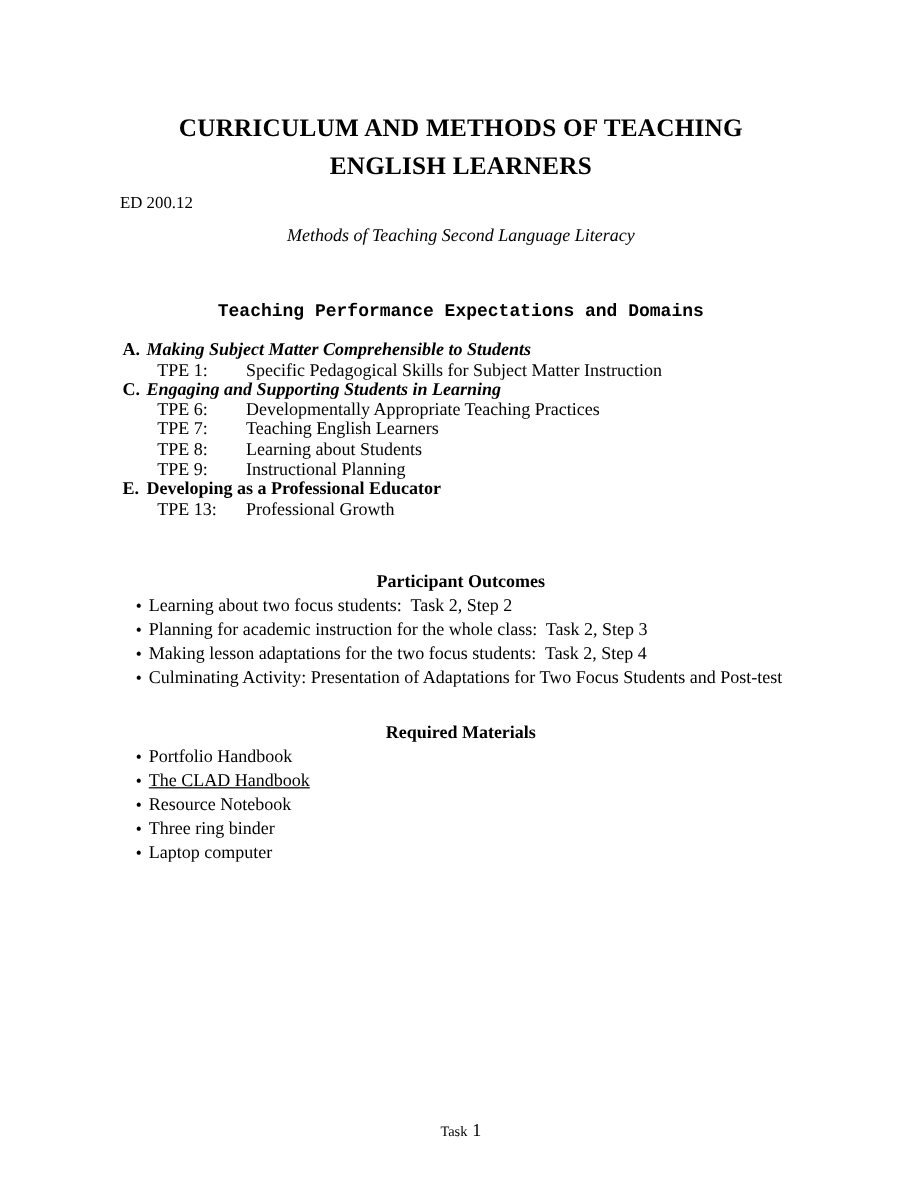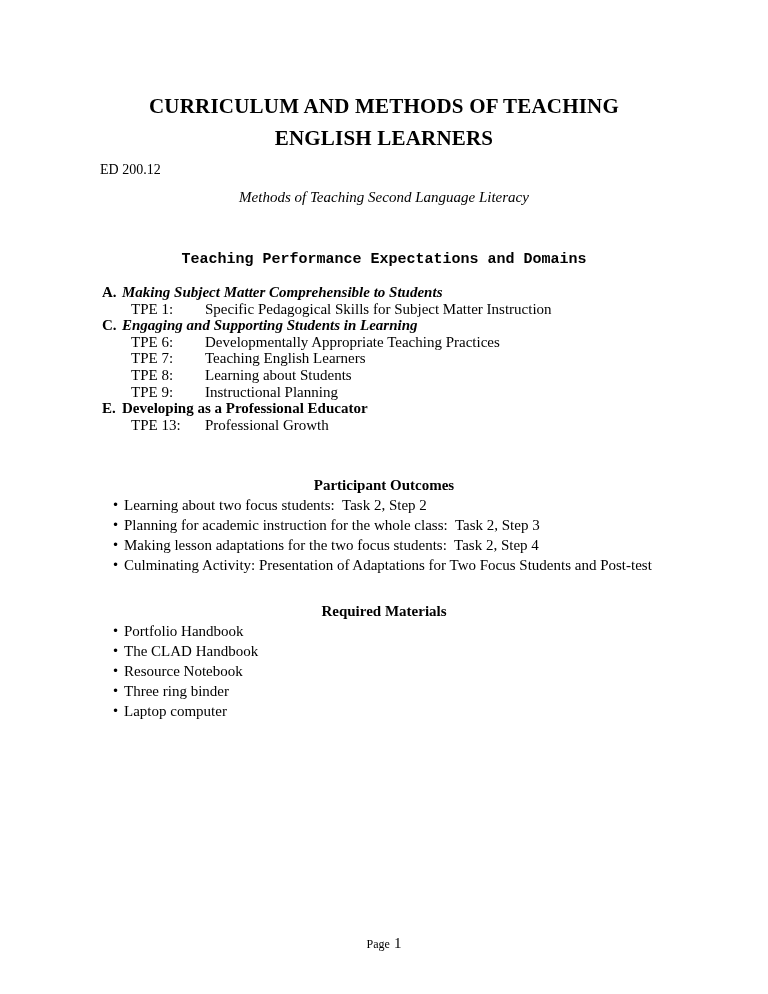--- a/index.html
+++ b/index.html
@@ -76,21 +76,21 @@
     padding-left: 12px;
     box-sizing: border-box;
     font-family: "DejaVu Sans", sans-serif;
     font-size: 12px;
     line-height: 20px;
   }
   .bullet-text {
     flex: 1;
     white-space: pre-wrap;
   }
-  .bullet-text[data-decoration="underline"] { }
+  .bullet-text[data-decoration="underline"] { text-decoration: underline; }
   .footer {
     position: absolute;
     left: 0;
     bottom: 42px;
     width: 100%;
     text-align: center;
   }
   .page-label { font-size: 12px; }
   .page-number { font-size: 15px; }
 </style>
@@ -182,17 +182,17 @@
       <span class="bullet">•</span>
       <span class="bullet-text">Three ring binder</span>
     </div>
     <div class="bullet-row">
       <span class="bullet">•</span>
       <span class="bullet-text">Laptop computer</span>
     </div>
   </div>
 
   <div class="footer">
-    <span class="page-label">Page</span>
+    <span class="page-label">Task</span>
     <span class="page-number">1</span>
   </div>
 
 </div>
 
 </body></html>

